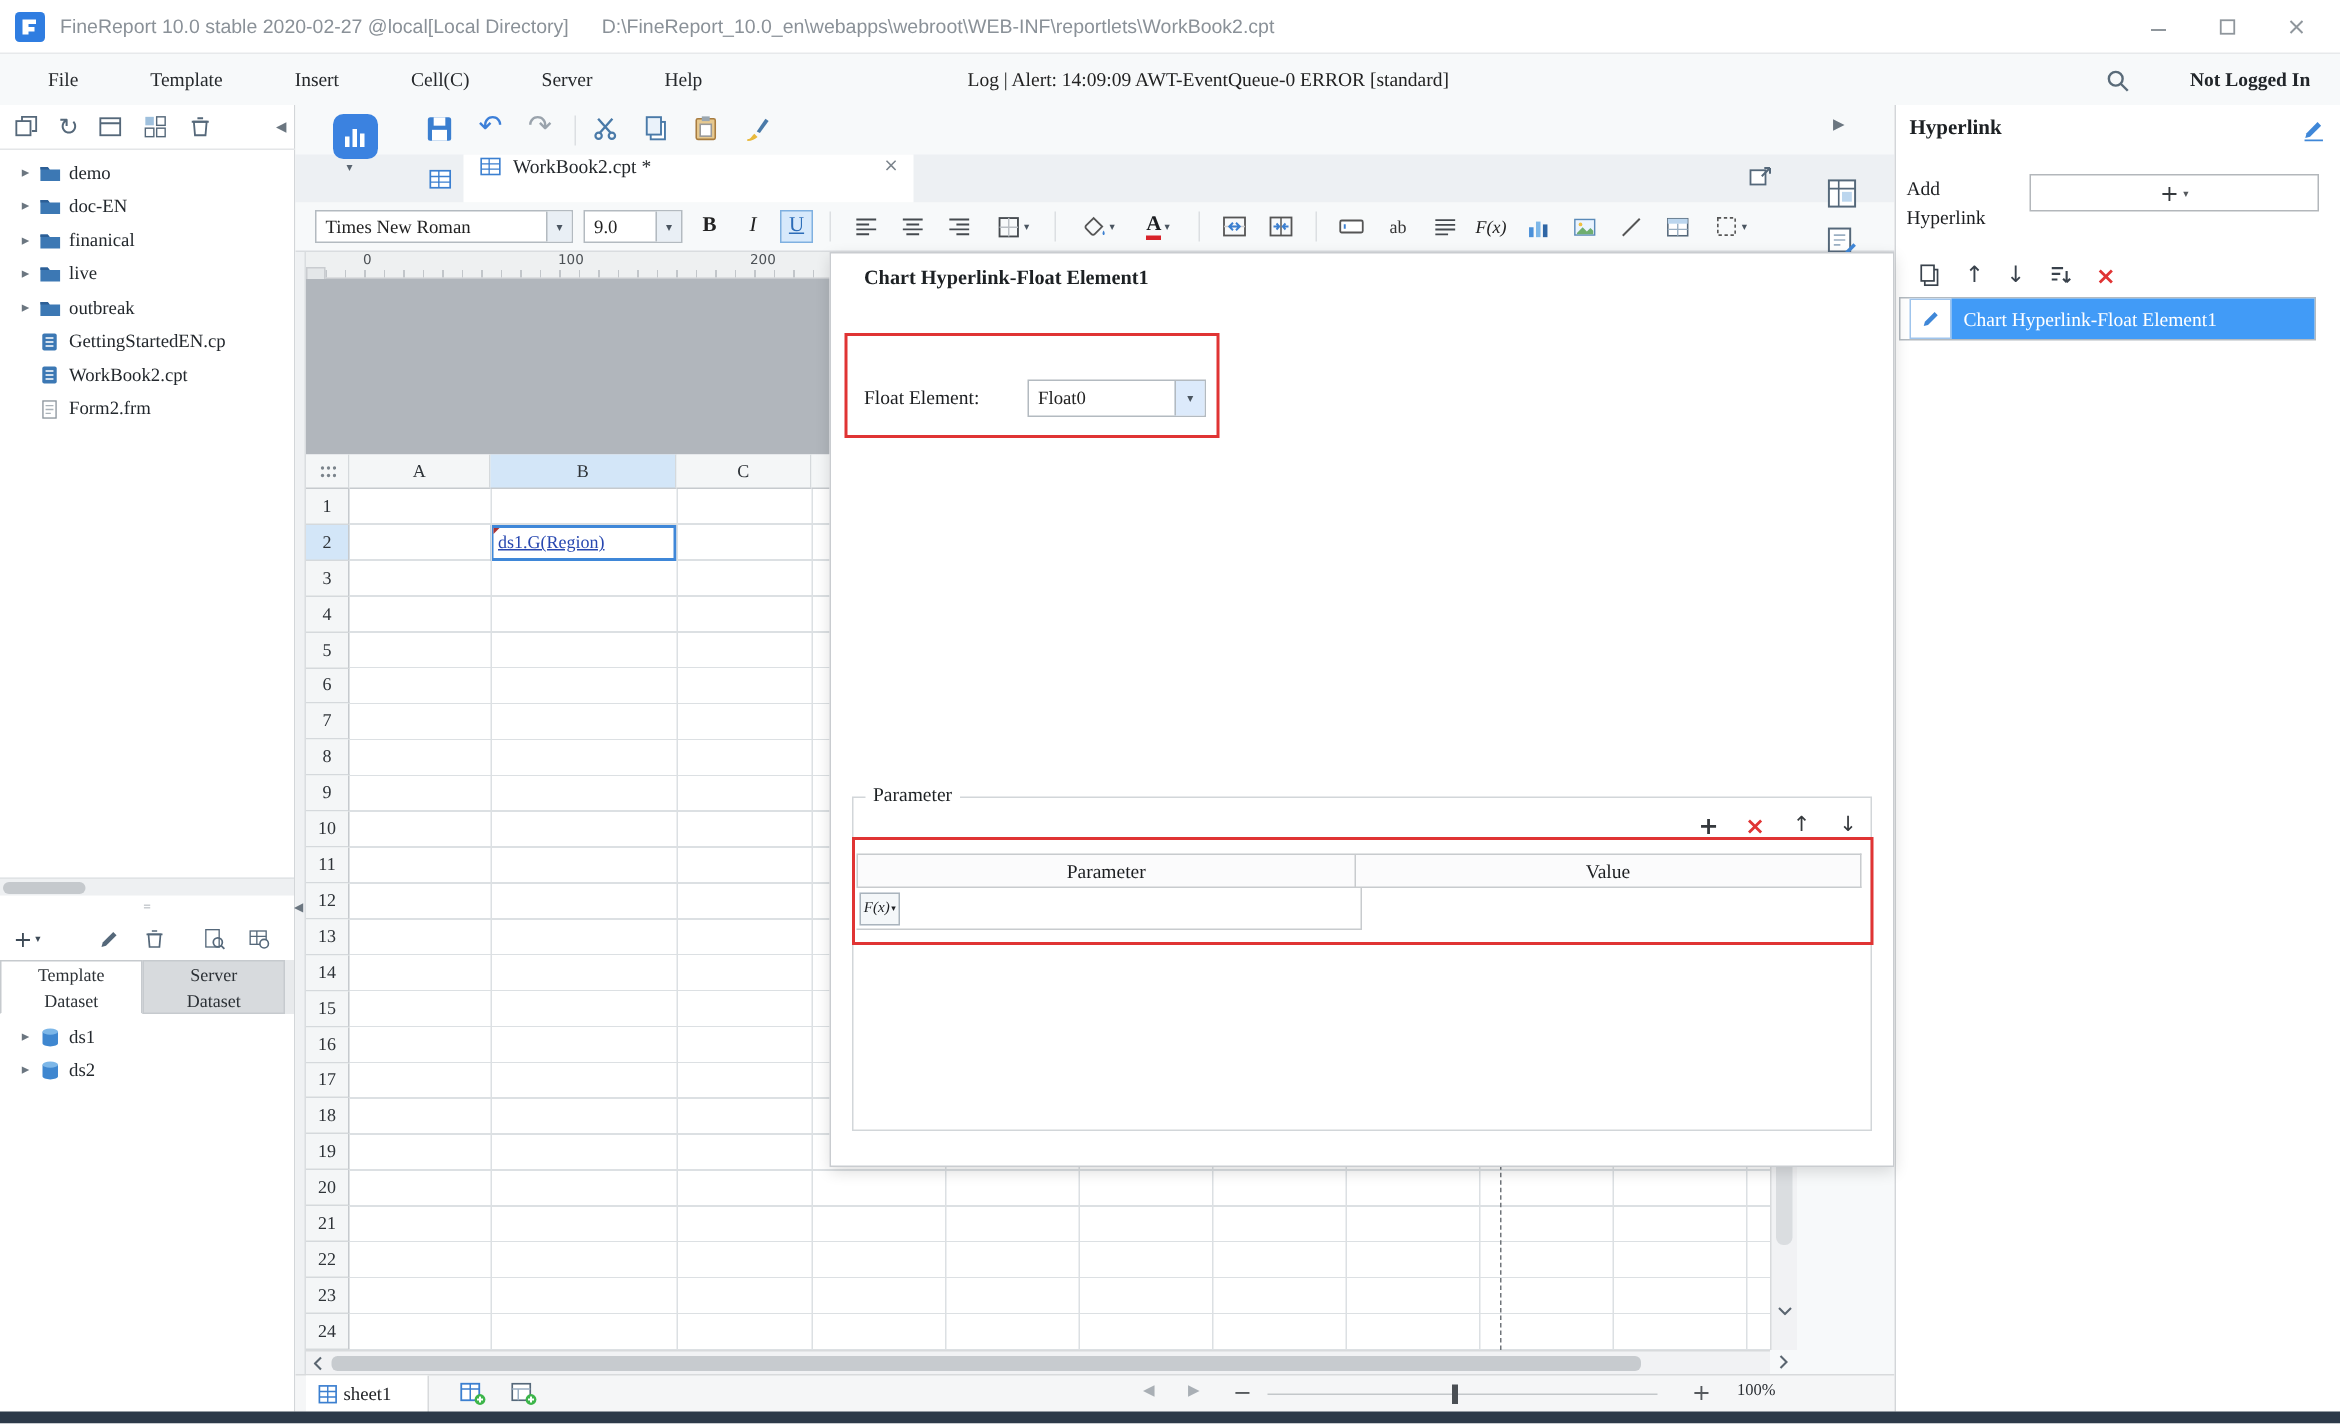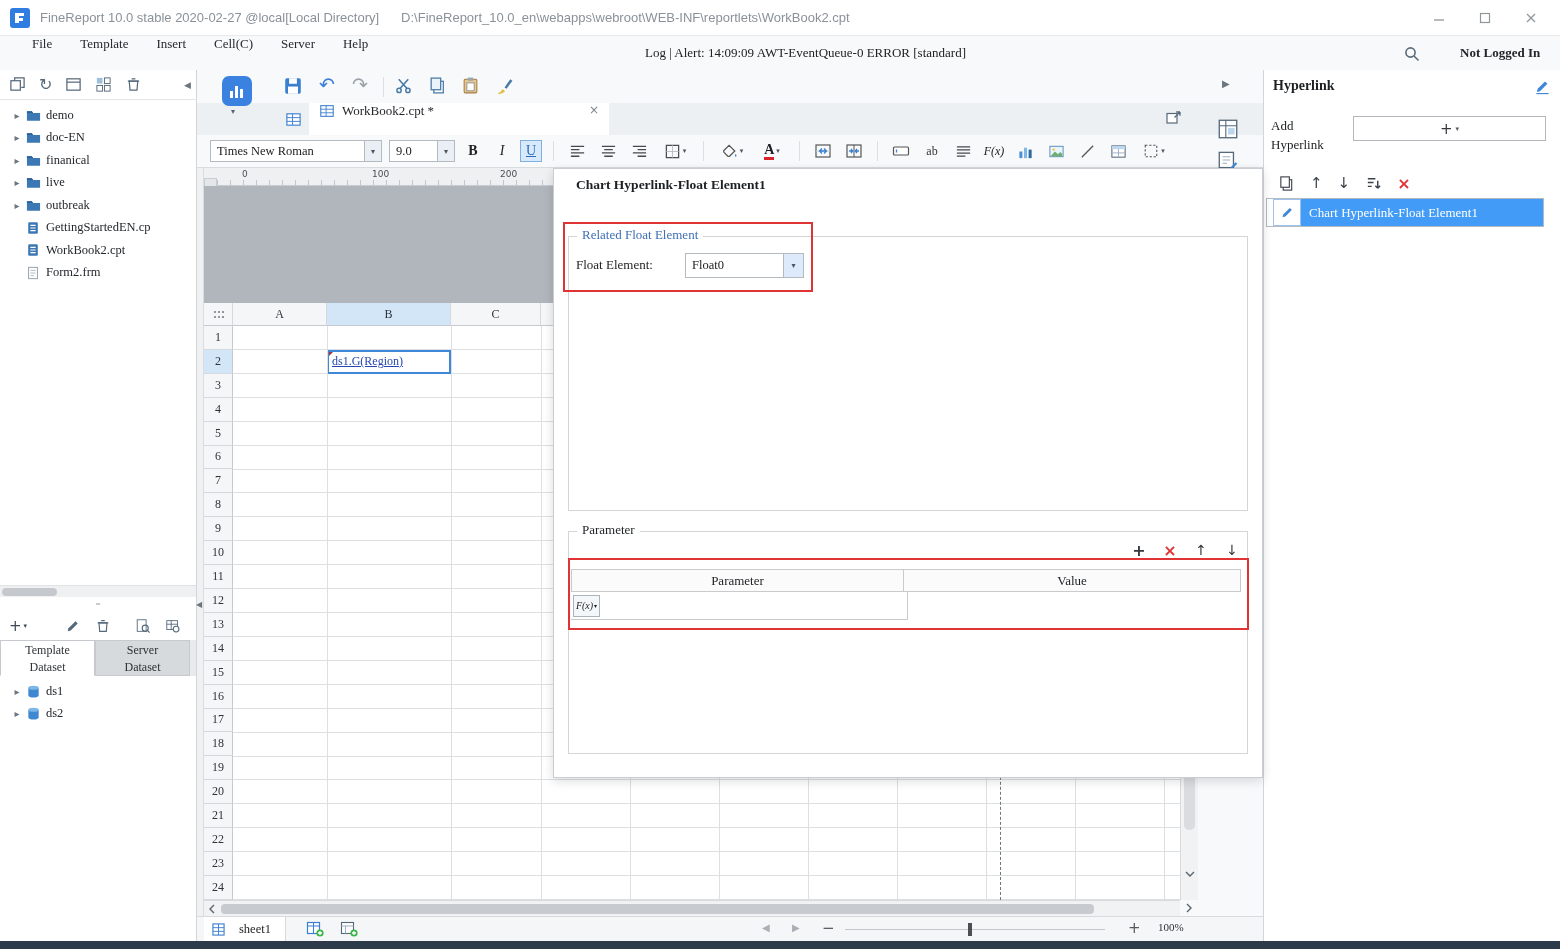--- a/index.html
+++ b/index.html
@@ -82,21 +82,21 @@
       </svg>
     </span>
   <span class="wc" style="margin-right:6px">
       <svg width="12" height="12">
         <path d="M2 2l8 8M10 2l-8 8" stroke="#8f969c" stroke-width="1.3"></path>
       </svg>
     </span>
 </div>
 
 <div class="ab" style="left:0;top:36px;width:1560px;height:34px;background:#f7f9fa">
-  <div id="menu-items" style="display:flex;gap:28px;padding-left:32px;height:34px;">
+  <div id="menu-items" style="display:flex;gap:48px;padding-left:32px;height:34px;align-items:center">
       <span class="menu-item">File</span>
       <span class="menu-item">Template</span>
       <span class="menu-item">Insert</span>
       <span class="menu-item">Cell(C)</span>
       <span class="menu-item">Server</span>
       <span class="menu-item">Help</span>
     </div>
   <div class="ab" style="left:645px;top:0;height:34px;display:flex;align-items:center;font-size:13px;color:#222;white-space:nowrap">Log | Alert: 14:09:09 AWT-EventQueue-0 ERROR [standard]</div>
   <span class="ab ic" style="left:1402px;top:8px;width:20px;height:20px">
     <svg viewBox="0 0 18 18" width="18" height="18">
@@ -591,23 +591,20 @@
   </div>
   <span class="ab ic" style="left:986px;top:832px;width:12px;height:12px">
     <svg width="6" height="10">
         <path d="M1 1l4 4-4 4" fill="none" stroke="#5a6570" stroke-width="1.4"></path>
       </svg>
   </span>
 
   <div class="ab" style="left:356px;top:98px;width:710px;height:610px;background:#fff;border:1px solid #c9ccd0;box-shadow:0 3px 10px rgba(0,0,0,.14);z-index:20">
     <div style="position:absolute;left:22px;top:8px;font-size:13.5px;font-weight:600;color:#1d2124">Chart Hyperlink-Float Element1</div>
 
-    <div class="fs" style="left:14px;top:67px;width:680px;height:275px">
-      <span class="leg" style="color:#3f6fb5">Related Float Element</span>
-    </div>
     <div style="position:absolute;left:22px;top:88px;font-size:13px">Float Element:</div>
     <div class="sel" style="position:absolute;left:131px;top:84px;width:119px;height:25px">
       <span>Float0</span>
       <span class="car u" style="background:#dceafb;width:20px">▾</span>
     </div>
 
     <div class="ann" style="left:9px;top:53px;width:250px;height:70px"></div>
 
     <div class="fs" style="left:14px;top:362px;width:680px;height:223px">
       <span class="leg" style="color:#1d2124">Parameter</span>
@@ -631,21 +628,21 @@
               </span>
             </div>
           </div>
         </div>
     </div>
 
     <div class="ann" style="left:14px;top:389px;width:681px;height:72px"></div>
   </div>
 
   <div class="ab" style="left:0;top:846px;width:1066px;height:25px;background:#f5f6f7;border-top:1px solid #d8dadc">
-    <div class="ab" style="left:7px;top:0;width:82px;height:25px;background:#fff;border-right:1px solid #d8dadc;display:flex;align-items:center;gap:14px;padding-left:8px">
+    <div class="ab" style="left:7px;top:0;width:82px;height:25px;background:#fff;border-right:1px solid #d8dadc;display:flex;align-items:center;gap:4px;padding-left:8px">
       <span class="ic">
           <svg viewBox="0 0 14 14" width="13" height="13">
             <rect x="1" y="1" width="12" height="12" fill="#fff" stroke="#3b7fd0" stroke-width="1.2"></rect>
             <path d="M1 5h12M1 9h12M7 1v12" stroke="#3b7fd0"></path>
           </svg>
         </span>
       <span style="font-size:12.5px">sheet1</span>
     </div>
     <span class="ab ic" style="left:109px;top:3px">
       <svg viewBox="0 0 18 18" width="18" height="18">

